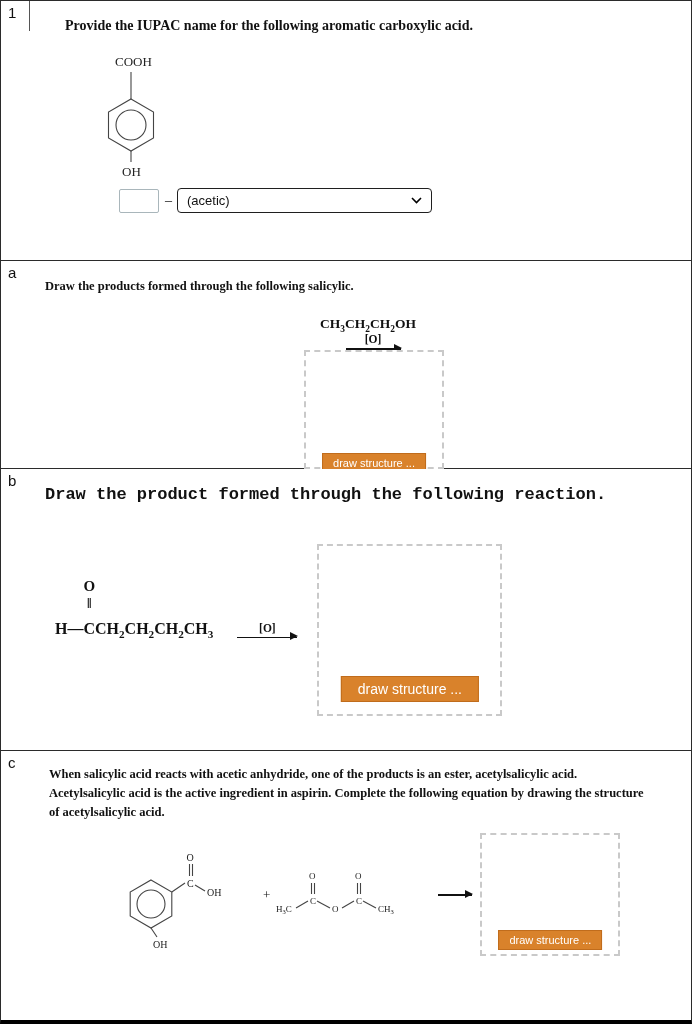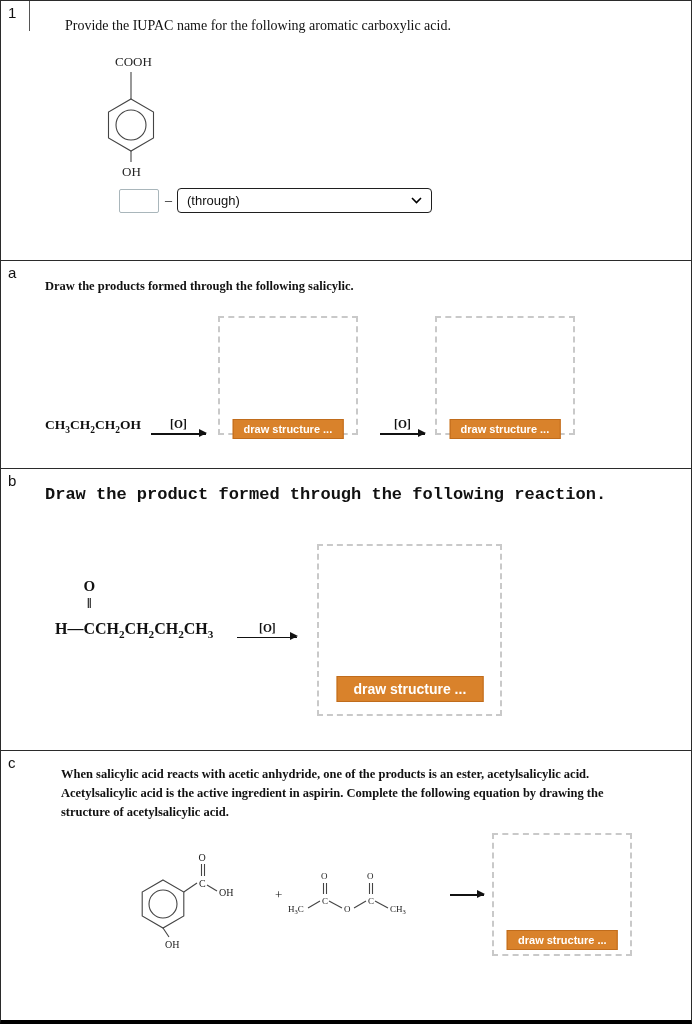--- a/index.html
+++ b/index.html
@@ -10,67 +10,67 @@
   section { position:relative; border-bottom:1px solid #2b2b2b; background:#fff; }
   #sec-1 { height:260px; }
   #sec-a { height:208px; }
   #sec-b { height:282px; }
   #sec-c { height:266px; border-bottom:none; }
   .q-label { position:absolute; top:3px; left:7px; font-family:"Liberation Sans", sans-serif; font-size:15px; color:#111; }
   .label-tick { position:absolute; left:28px; top:0; width:1px; height:30px; background:#555; }
 
   
   .q1-content { padding:17px 0 0 64px; }
-  .q1-prompt { font-weight:normal; font-size:14px; }
+  .q1-prompt { font-weight:bold; font-size:14px; }
   .q1-mol { margin:16px 0 0 36px; display:block; }
   .answer-row { display:flex; align-items:center; margin:8px 0 0 54px; }
   .answer-input { width:40px; height:24px; border:1px solid #a9b6bb; border-radius:2px; background:#fff; font-size:13px; padding:0 4px; }
   .answer-dash { font-size:14px; margin:0 5px 0 6px; }
   .name-select { width:255px; height:25px; border:1px solid #1f1f1f; border-radius:4px; display:flex; align-items:center;
                  justify-content:space-between; padding:0 9px; font-family:"Liberation Sans", sans-serif; font-size:13px;
                  background:#fff; cursor:pointer; }
 
   
   .small-prompt { font-weight:bold; font-size:12.5px; line-height:1.5; }
   .arrow-wrap { display:flex; flex-direction:column; align-items:center; }
   .ox-label { font-weight:bold; font-size:11.5px; margin-bottom:3px; font-family:"Liberation Serif", serif; }
   .arrow-line { position:relative; height:1.5px; background:#111; }
   .arrow-line::after { content:""; position:absolute; right:-1px; top:-4.5px; width:0; height:0;
                        border-left:8px solid #111; border-top:4.5px solid transparent; border-bottom:4.5px solid transparent; }
   .draw-box { position:relative; border:2px dashed #c9c9c9; background:#fff; }
   .draw-btn { position:absolute; left:50%; transform:translateX(-50%); background:var(--button-bg,#d9822b);
               color:var(--button-text,#ffffff); border:1px solid #c06c1c; font-family:"Liberation Sans", sans-serif;
-              font-weight:bold; white-space:nowrap; cursor:pointer; }
+              font-weight:normal; white-space:nowrap; cursor:pointer; }
   .btn-sm { bottom:-6px; font-size:11px; padding:3px 10px; }
   .btn-lg { bottom:12px; font-size:14px; padding:4px 16px; }
   .btn-c  { bottom:4px;  font-size:11px; padding:3px 10px; }
 
   
   .qa-content { padding:16px 0 0 44px; }
-  .qa-row { display:flex; align-items:flex-end; margin-top:20px; }
+  .qa-row { display:flex; align-items:center; margin-top:20px;flex-direction:column; }
   .formula { font-weight:bold; font-size:13.5px; }
   .qa-row .arrow-1 { margin-left:10px; }
   .qa-row .box-a1 { margin-left:12px; }
   .qa-row .arrow-2 { margin-left:22px; }
   .qa-row .box-a2 { margin-left:10px; }
   .box-a { width:140px; height:119px; }
 
   
   .qb-content { padding:16px 0 0 44px; }
   .qb-title { font-weight:bold; font-size:17px;font-family:Liberation Mono, monospace; }
   .qb-row { display:flex; align-items:center; margin-top:40px; }
   .aldehyde { font-weight:bold; font-size:16px; margin-left:10px; white-space:nowrap; }
   .c-wrap { position:relative; display:inline-block; }
   .ald-o  { position:absolute; left:50%; transform:translateX(-50%); top:-42px; font-size:15px; }
   .ald-dbl{ position:absolute; left:50%; transform:translateX(-50%); top:-24px; font-size:14px; }
   .qb-row .arrow-b { margin-left:24px; }
   .box-b { width:185px; height:172px; margin-left:20px; }
 
   
-  .qc-content { padding:14px 38px 0 60px; }
+  .qc-content { padding:14px 38px 0 48px; }
   .qc-prompt { max-width:612px; }
   .qc-row { display:flex; align-items:center; margin-top:12px; margin-left:60px; }
   .plus-sign { font-size:13px; margin:0 4px; }
   .qc-row .arrow-c { margin-left:16px; }
   .box-c { width:140px; height:123px; margin-left:8px; }
 
   svg text { fill:#222; font-family:"Liberation Serif", serif; }
   svg .bond { stroke:#444; stroke-width:1.1; fill:none; }
   sub { font-size:70%; }
 </style>
@@ -93,21 +93,21 @@
         <line class="bond" x1="30" y1="49" x2="30" y2="22"></line>
         <text x="14" y="16" font-size="13">COOH</text>
         <line class="bond" x1="30" y1="101" x2="30" y2="112"></line>
         <text x="21" y="126" font-size="13">OH</text>
       </svg>
 
       <div class="answer-row">
         <input class="answer-input" type="text" value="" style="">
         <span class="answer-dash">–</span>
         <div class="name-select">
-          <span>(through)</span>
+          <span>(acetic)</span>
           <svg width="11" height="7" viewBox="0 0 11 7">
             <path d="M1 1 L5.5 5.5 L10 1" stroke="#000" stroke-width="1.6" fill="none"></path>
           </svg>
         </div>
       </div>
     </div>
   </section>
 
   <section id="sec-a">
     <span class="q-label">a</span>

